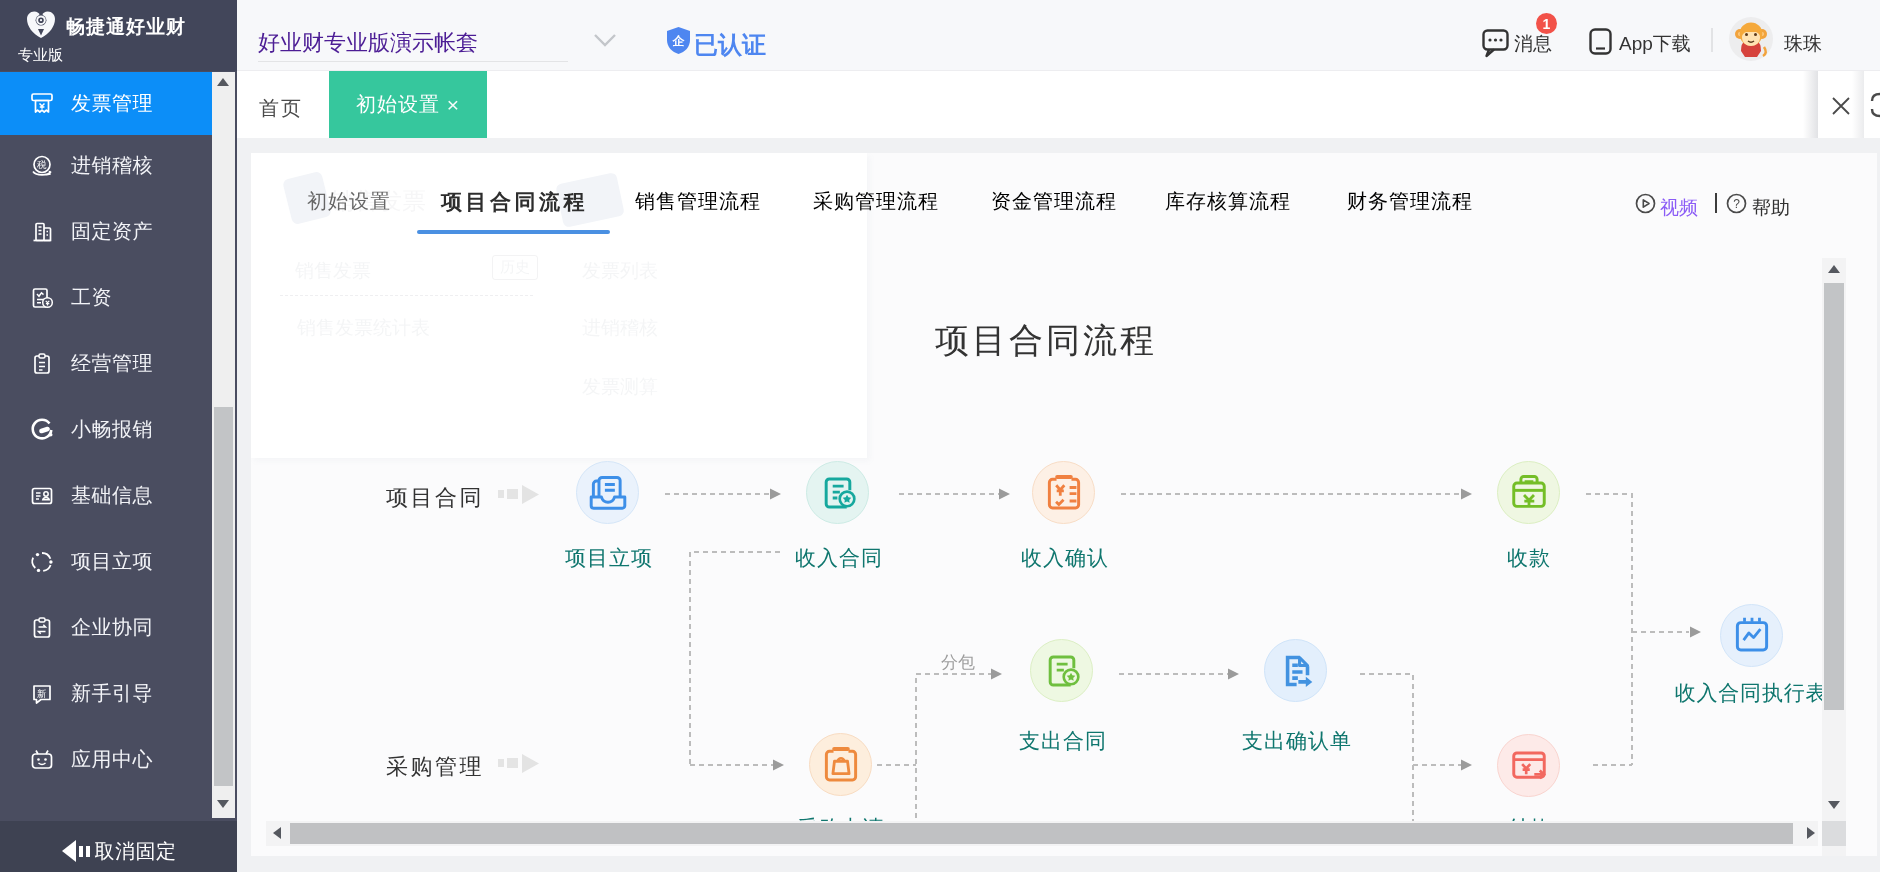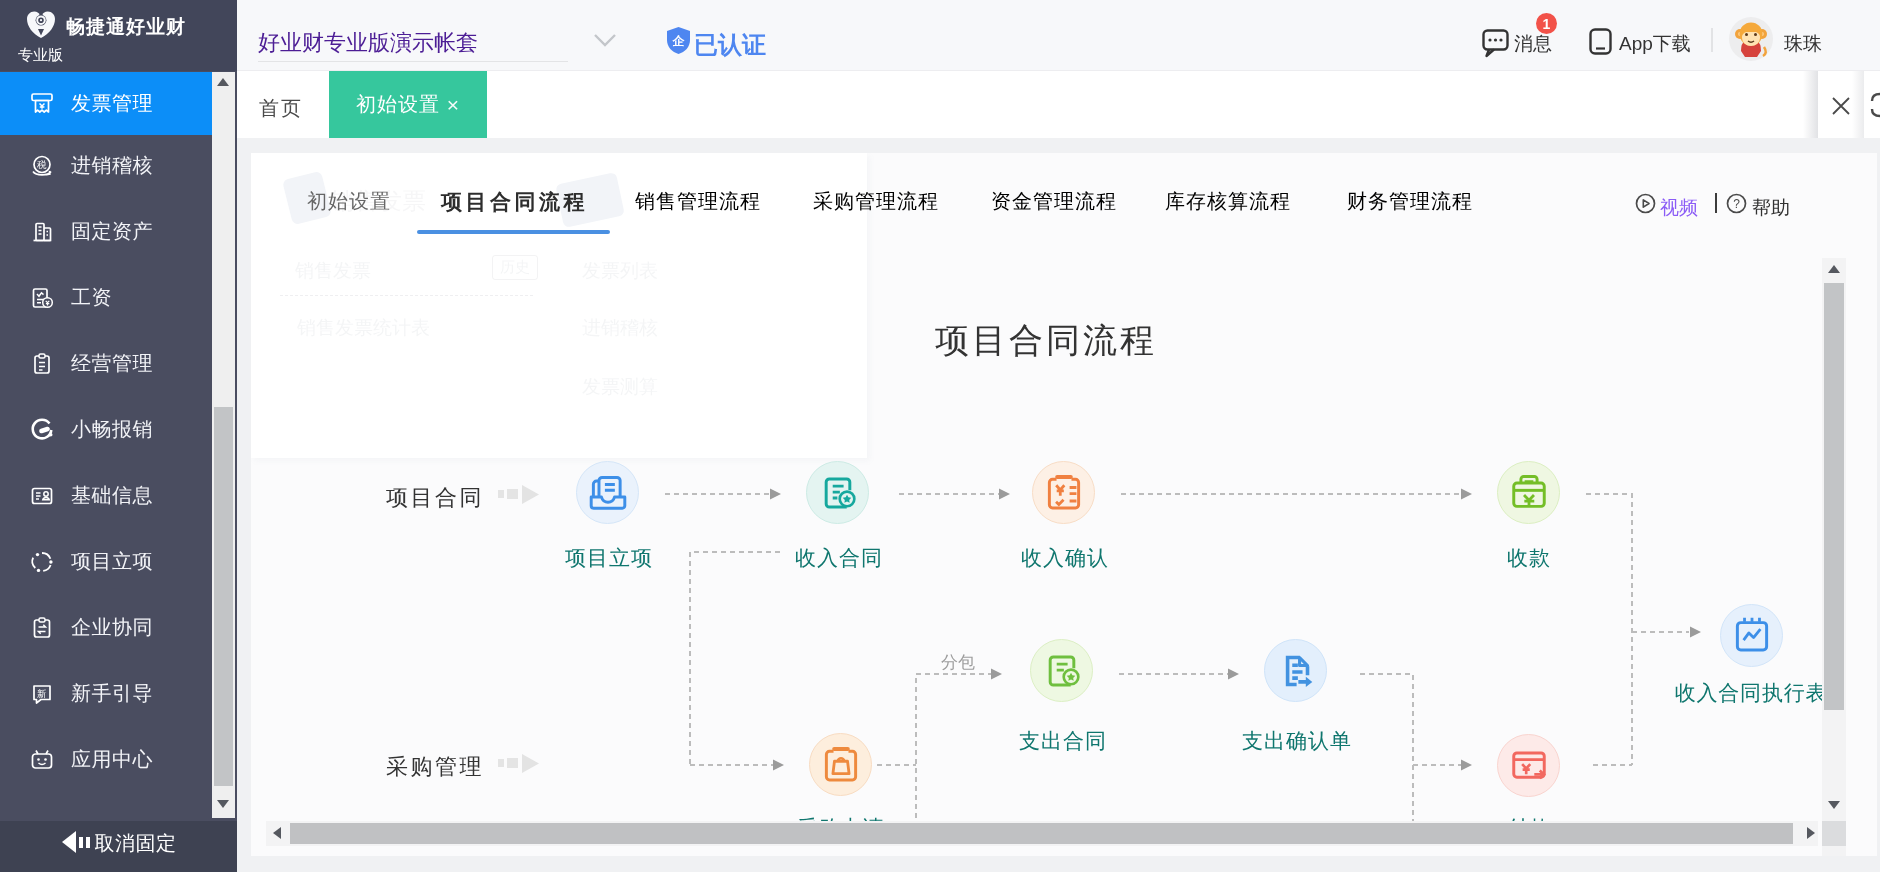--- a/index.html
+++ b/index.html
@@ -12,21 +12,21 @@
 #logo{left:0;top:0;width:237px;height:71px;background:#42465a}
 #logo .t1{left:66px;top:14px;font-size:19px;font-weight:bold;color:#fff;letter-spacing:1px}
 #logo .t2{left:18px;top:46px;font-size:15px;font-weight:normal;color:#fff}
 .mi{left:0;width:212px;height:63px;display:flex;align-items:center;color:#f2f3f7;font-size:20px;letter-spacing:0.5px}
 .mi svg{margin-left:29px;margin-right:16px;flex:none}
 .mi.on{background:#0c8ef8;color:#fff}
 #strack{left:212px;top:72px;width:23px;height:746px;background:#efefef}
 #sthumb{left:214px;top:407px;width:19px;height:379px;background:#c2c4c6}
 .tri-u{width:0;height:0;border-left:6px solid transparent;border-right:6px solid transparent;border-bottom:8px solid #55585f}
 .tri-d{width:0;height:0;border-left:6px solid transparent;border-right:6px solid transparent;border-top:8px solid #55585f}
-#sbot{left:0;top:821px;width:237px;height:51px;background:#3e4252;color:#fff;display:flex;justify-content:center;font-size:20px;padding-top:9px;letter-spacing:0.5px}
+#sbot{left:0;top:821px;width:237px;height:51px;background:#3e4252;color:#fff;display:flex;align-items:center;justify-content:center;font-size:20px;padding-top:9px;letter-spacing:0.5px}
 
 #top{left:237px;top:0;width:1643px;height:71px;background:#f7f8fa;border-bottom:1px solid #ededf0}
 #acct{left:258px;top:28px;font-size:22px;color:#4c1d95}
 #acctline{left:258px;top:61px;width:310px;height:1px;background:#e3e4e6}
 #rz{left:694px;top:29px;font-size:24px;font-weight:bold;color:#4e86f0}
 .tbt{font-size:19px;color:#333}
 
 #tabrow{left:237px;top:71px;width:1643px;height:67px;background:#fff}
 #tab-home{left:259px;top:95px;font-size:20px;color:#4a4a4a;letter-spacing:2px}
 #tab-act{left:329px;top:71px;width:158px;height:67px;background:#36c79d;color:#fff;display:flex;align-items:center;justify-content:center;font-size:20px;letter-spacing:1px}

